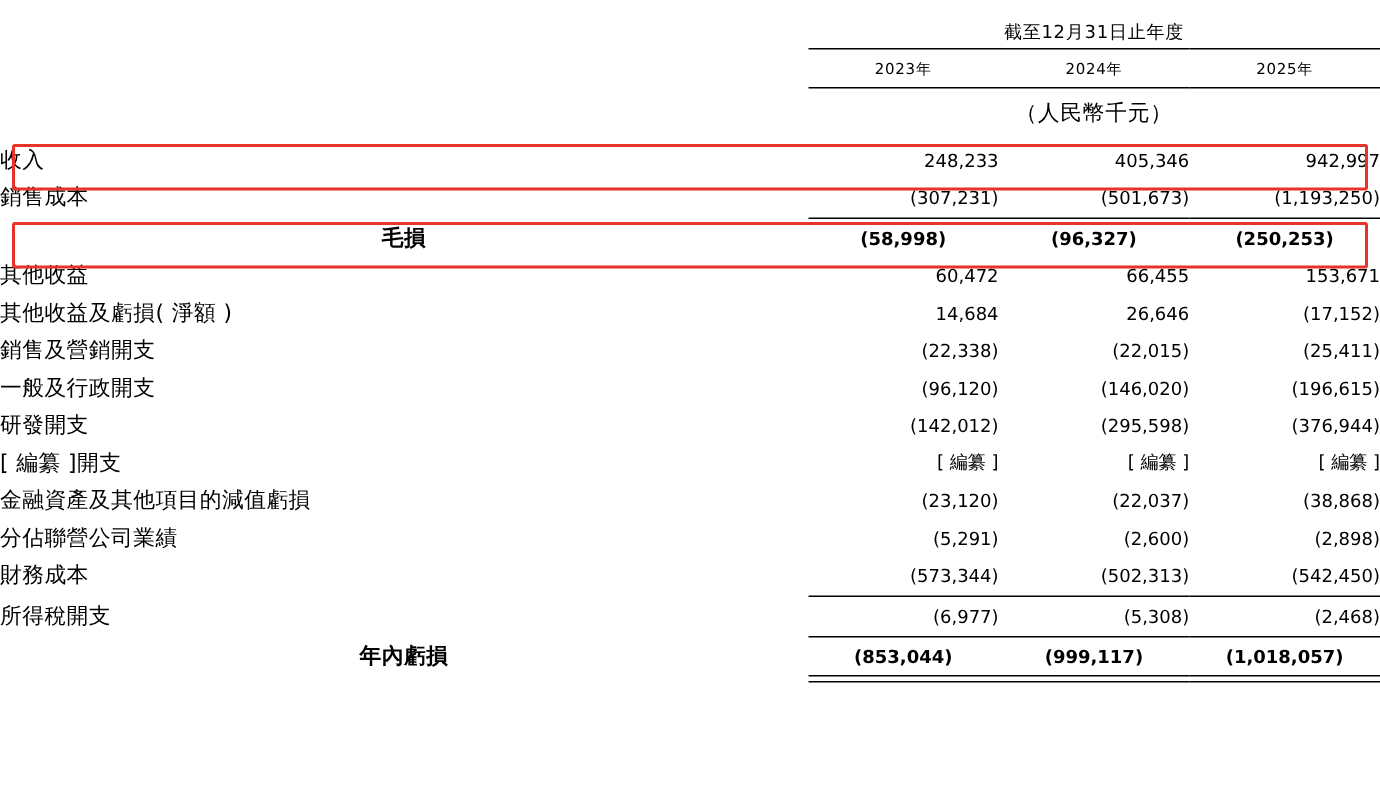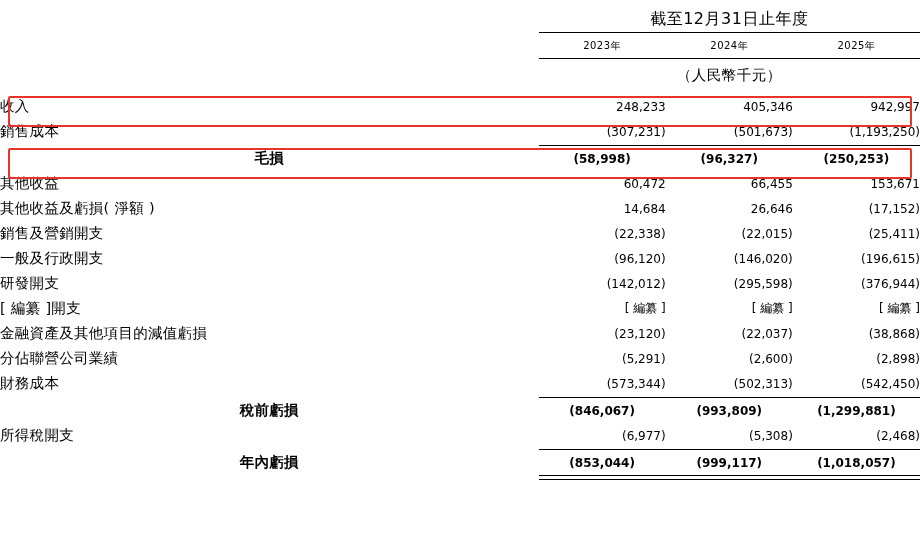--- a/index.html
+++ b/index.html
@@ -30,21 +30,21 @@
   col.c-label { width: 538px; }
   col.c-num   { width: 127px; }
   
   .hdr-period td {
     padding: 4px 0 2px 0;
     height: 26px;
     vertical-align: bottom;
   }
   .period-title {
     text-align: center;
-    font-size: 16px;
+    font-size: 12px;
     letter-spacing: 0.5px;
     padding-bottom: 3px;
     border-bottom: 1px solid #000;
   }
   .yr {
     text-align: center;
     font-size: 10px;
     padding: 6px 0 4px 0;
     letter-spacing: 0.5px;
   }
@@ -218,26 +218,20 @@
           <td class="num">(573,344)</td>
           <td class="num">(502,313)</td>
           <td class="num">(542,450)</td>
         </tr>
         <tr class="rule">
           <td class="rl"></td>
           <td class="rl on"></td>
           <td class="rl on"></td>
           <td class="rl on"></td>
         </tr>
-        <tr class="row bold">
-          <td class="label">稅前虧損</td>
-          <td class="num">(846,067)</td>
-          <td class="num">(993,809)</td>
-          <td class="num">(1,299,881)</td>
-        </tr>
         <tr class="row">
           <td class="label">所得稅開支</td>
           <td class="num">(6,977)</td>
           <td class="num">(5,308)</td>
           <td class="num">(2,468)</td>
         </tr>
         <tr class="rule">
           <td class="rl"></td>
           <td class="rl on"></td>
           <td class="rl on"></td>

